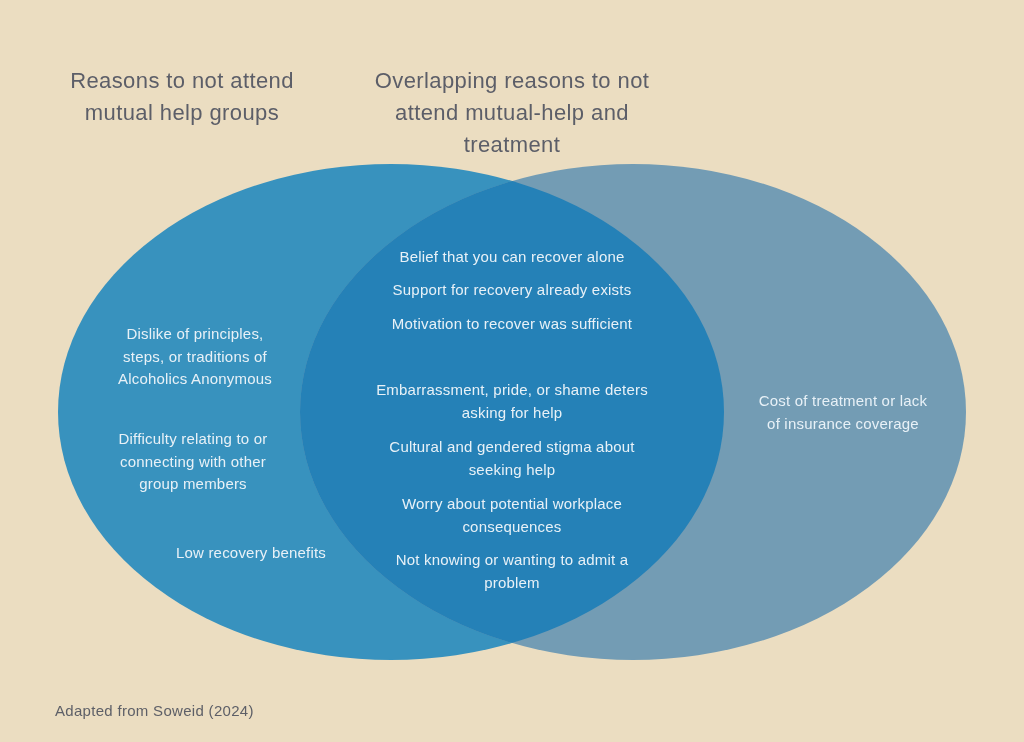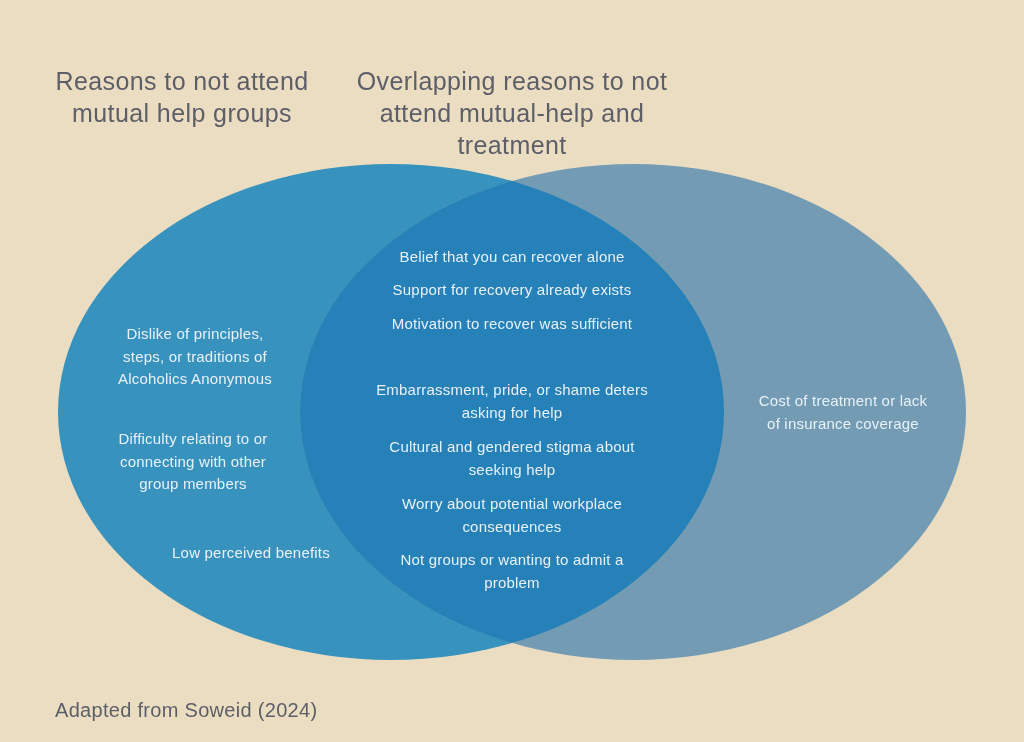--- a/index.html
+++ b/index.html
@@ -19,21 +19,21 @@
     left: 0;
     top: 0;
   }
   .txt {
     position: absolute;
     transform: translate(-50%, -50%);
     white-space: pre-line;
     text-align: center;
   }
   .heading {
-    font-size: 25px;
+    font-size: 22px;
     line-height: 32px;
     letter-spacing: 0.4px;
     color: #5C5E68;
   }
   .item {
     font-size: 15px;
     line-height: 22.5px;
     letter-spacing: 0.2px;
     color: #E8F1F7;
   }
@@ -55,21 +55,21 @@
   .c-item-6 { left: 512px; top: 515px; width: 360px; }
   .c-item-7 { left: 512px; top: 571px; width: 360px; }
 
   .r-item-0 { left: 843px; top: 412px; width: 260px; }
 
   .footer-credit {
     position: absolute;
     left: 55px;
     top: 710px;
     transform: translateY(-50%);
-    font-size: 20px;
+    font-size: 15px;
     letter-spacing: 0.3px;
     color: #5D5F67;
   }
 </style>
 </head>
 <body>
 
 <div class="page">
 
   <svg class="venn-svg" width="1024" height="742" viewBox="0 0 1024 742">
@@ -89,32 +89,32 @@
   <div class="txt heading heading-center">Overlapping reasons to not
 attend mutual-help and
 treatment</div>
 
   <div class="txt item l-item-1">Dislike of principles,
 steps, or traditions of
 Alcoholics Anonymous</div>
   <div class="txt item l-item-2">Difficulty relating to or
 connecting with other
 group members</div>
-  <div class="txt item l-item-3">Low perceived benefits</div>
+  <div class="txt item l-item-3">Low recovery benefits</div>
 
   <div class="txt item c-item-1">Support for recovery already exists</div>
   <div class="txt item c-item-0">Belief that you can recover alone</div>
   <div class="txt item c-item-2">Motivation to recover was sufficient</div>
   <div class="txt item c-item-4">Embarrassment, pride, or shame deters
 asking for help</div>
   <div class="txt item c-item-5">Cultural and gendered stigma about
 seeking help</div>
   <div class="txt item c-item-6">Worry about potential workplace
 consequences</div>
-  <div class="txt item c-item-7">Not groups or wanting to admit a
+  <div class="txt item c-item-7">Not knowing or wanting to admit a
 problem</div>
 
   <div class="txt item r-item-0">Cost of treatment or lack
 of insurance coverage</div>
 
   <div class="footer-credit">Adapted from Soweid (2024)</div>
 
 </div>
 
 </body></html>

